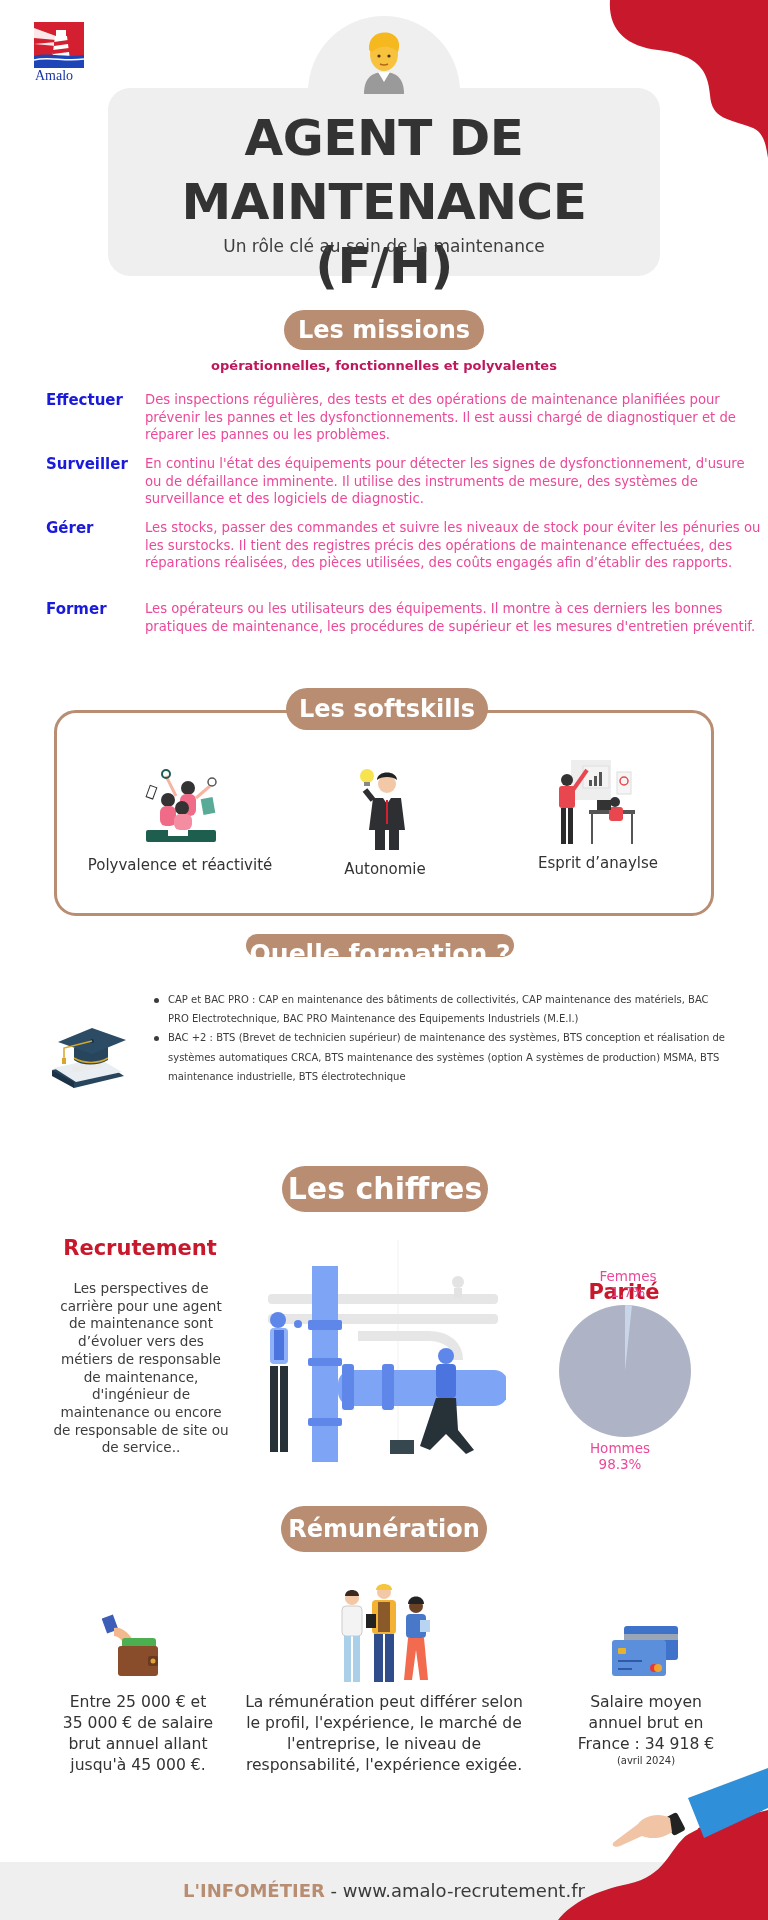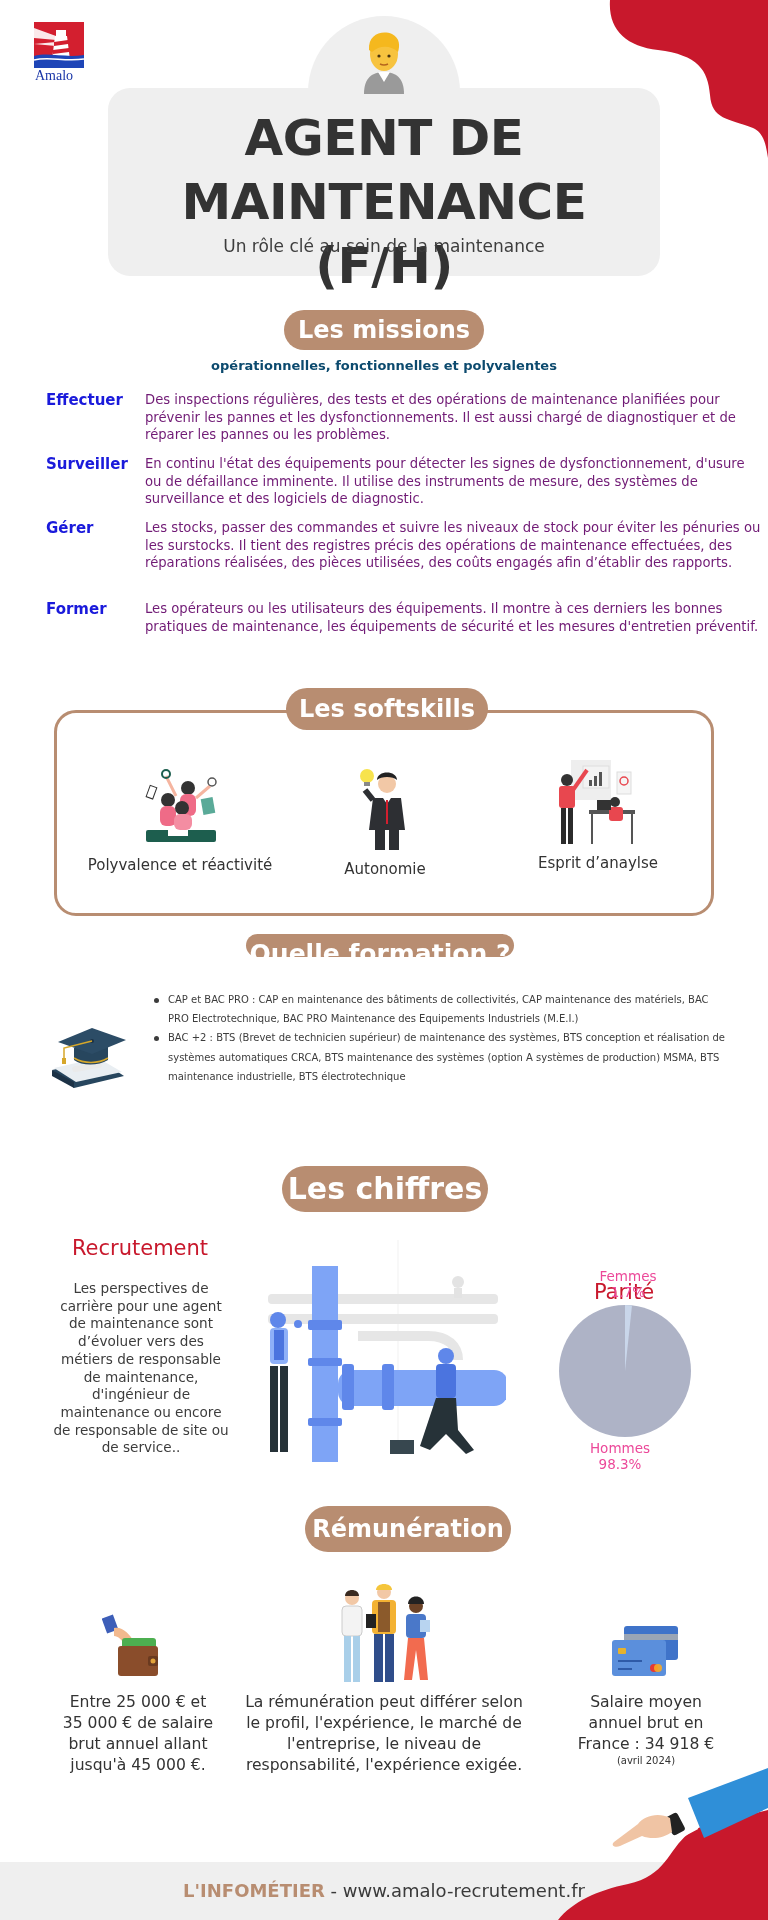--- a/index.html
+++ b/index.html
@@ -17,37 +17,37 @@
   
   .hero-bump { position: absolute; left: 308px; top: 16px; width: 152px; height: 120px; background: #efefef; border-radius: 76px 76px 0 0; }
   .hero-card { position: absolute; left: 108px; top: 88px; width: 552px; height: 188px; background: #efefef; border-radius: 22px; }
   .hero-person { position: absolute; left: 358px; top: 28px; width: 52px; height: 66px; }
   .hero-title { position: absolute; left: 108px; top: 106px; width: 552px; text-align: center; font-family: "DejaVu Sans", sans-serif; font-weight: bold; font-size: 50px; line-height: 64px; color: #333333; letter-spacing: -0.5px; }
   .hero-sub { position: absolute; left: 108px; top: 236px; width: 552px; text-align: center; font-size: 17px; color: #3d3d3d; }
 
   
   .pill { position: absolute; background: #b88d71; color: #ffffff; font-weight: bold; text-align: center; border-radius: 26px; white-space: nowrap; }
 
-  .missions-sub { position: absolute; left: 0; top: 358px; width: 768px; text-align: center; font-size: 13px; font-weight: bold; color: #0c4a6e; }
+  .missions-sub { position: absolute; left: 0; top: 358px; width: 768px; text-align: center; font-size: 13px; font-weight: bold; color: #be185d; }
   .mission { position: absolute; left: 46px; width: 680px; }
   .mission-verb { position: absolute; left: 0; top: 0; color: #1a1adb; font-weight: bold; font-size: 15px; }
-  .mission-text { position: absolute; left: 99px; top: 0; width: 620px; font-size: 13.2px; line-height: 17.5px; color: #701a75; }
+  .mission-text { position: absolute; left: 99px; top: 0; width: 620px; font-size: 13.2px; line-height: 17.5px; color: #ec4899; }
 
   
   .soft-box { position: absolute; left: 54px; top: 710px; width: 660px; height: 206px; border: 3px solid #b88d71; border-radius: 22px; }
   .soft-item { position: absolute; text-align: center; }
   .soft-label { font-size: 15px; color: #333; white-space: nowrap; }
 
   
   .formation-list { position: absolute; left: 148px; top: 990px; width: 580px; list-style: none; }
   .formation-list li { position: relative; padding-left: 20px; font-size: 10px; line-height: 19.2px; color: #3c3c3c; }
   .formation-list li::before { content: ""; position: absolute; left: 6px; top: 8px; width: 5px; height: 5px; border-radius: 50%; background: #3c3c3c; }
 
   
-  .col-heading { position: absolute; color: #c8182c; font-weight: normal; font-size: 21px; text-align: center; }
+  .col-heading { position: absolute; color: #c8182c; font-weight: bold; font-size: 21px; text-align: center; }
   .recrut-text { position: absolute; left: 52px; top: 1280px; width: 178px; text-align: center; font-size: 13.6px; line-height: 17.7px; color: #3c3c3c; }
   .pie-label { position: absolute; text-align: center; font-size: 13.5px; line-height: 16px; color: #ec4899; }
 
   
   .rem-text { position: absolute; text-align: center; font-size: 15.6px; line-height: 21px; color: #333; }
   .rem-small { display: block; font-size: 10px; line-height: 12px; }
 
   
   .footer { position: absolute; left: 0; top: 1862px; width: 768px; height: 58px; background: #efefef; }
   .footer-text { position: absolute; left: 0; top: 1880px; width: 768px; text-align: center; font-size: 18px; color: #3a3a3a; }
@@ -102,21 +102,21 @@
 <div class="mission" style="top:455px;">
   <span class="mission-verb">Surveiller</span>
   <span class="mission-text">En continu l'état des équipements pour détecter les signes de dysfonctionnement, d'usure ou de défaillance imminente. Il utilise des instruments de mesure, des systèmes de surveillance et des logiciels de diagnostic.</span>
 </div>
 <div class="mission" style="top:519px;">
   <span class="mission-verb">Gérer</span>
   <span class="mission-text">Les stocks, passer des commandes et suivre les niveaux de stock pour éviter les pénuries ou les surstocks. Il tient des registres précis des opérations de maintenance effectuées, des réparations réalisées, des pièces utilisées, des coûts engagés afin d’établir des rapports.</span>
 </div>
 <div class="mission" style="top:600px;">
   <span class="mission-verb">Former</span>
-  <span class="mission-text">Les opérateurs ou les utilisateurs des équipements. Il montre à ces derniers les bonnes pratiques de maintenance, les équipements de sécurité et les mesures d'entretien préventif.</span>
+  <span class="mission-text">Les opérateurs ou les utilisateurs des équipements. Il montre à ces derniers les bonnes pratiques de maintenance, les procédures de supérieur et les mesures d'entretien préventif.</span>
 </div>
 
 <div class="soft-box"></div>
 <div class="pill" style="left:286px; top:688px; width:202px; height:42px; font-size:24px; line-height:42px;">Les softskills</div>
 
 <div class="soft-item" style="left:80px; top:768px; width:200px;">
   <svg width="84" height="80" viewBox="0 0 84 80" style="display:block;margin:0 auto;">
     <rect x="8" y="62" width="70" height="12" rx="2" fill="#1d5e4e"></rect>
     <rect x="30" y="62" width="20" height="6" fill="#fff"></rect>
     <circle cx="30" cy="32" r="7" fill="#333"></circle>
@@ -233,21 +233,21 @@
 </div>
 <svg style="position:absolute; left:558px; top:1304px;" width="134" height="134" viewBox="0 0 134 134">
   <circle cx="67" cy="67" r="66" fill="#aeb3c6"></circle>
   <path d="M67 67 L67 1 A66 66 0 0 1 74.0 1.4 Z" fill="#c9d6ea"></path>
 </svg>
 <div class="pie-label" style="left:570px; top:1440px; width:100px;">
   <div>Hommes</div>
   <div>98.3%</div>
 </div>
 
-<div class="pill" style="left:281px; top:1506px; width:206px; height:46px; font-size:24px; line-height:46px;margin-left:24px;">Rémunération</div>
+<div class="pill" style="left:281px; top:1506px; width:206px; height:46px; font-size:24px; line-height:46px;">Rémunération</div>
 
 <svg style="position:absolute; left:102px; top:1612px;" width="62" height="66" viewBox="0 0 62 66">
   <rect x="2" y="4" width="12" height="16" fill="#3d5eb8" transform="rotate(-20 8 12)"></rect>
   <path d="M12 16 C20 14 28 22 32 30 L24 34 C20 28 16 24 12 24 Z" fill="#f2b98e"></path>
   <rect x="20" y="26" width="34" height="12" rx="3" fill="#4caf50"></rect>
   <rect x="16" y="34" width="40" height="30" rx="3" fill="#8a4d2b"></rect>
   <rect x="46" y="44" width="10" height="10" rx="2" fill="#6a3a20"></rect>
   <circle cx="51" cy="49" r="2.5" fill="#e2a23a"></circle>
 </svg>
 <div class="rem-text" style="left:62px; top:1692px; width:152px;">Entre 25 000 € et 35 000 € de salaire brut annuel allant jusqu'à 45 000 €.</div>

